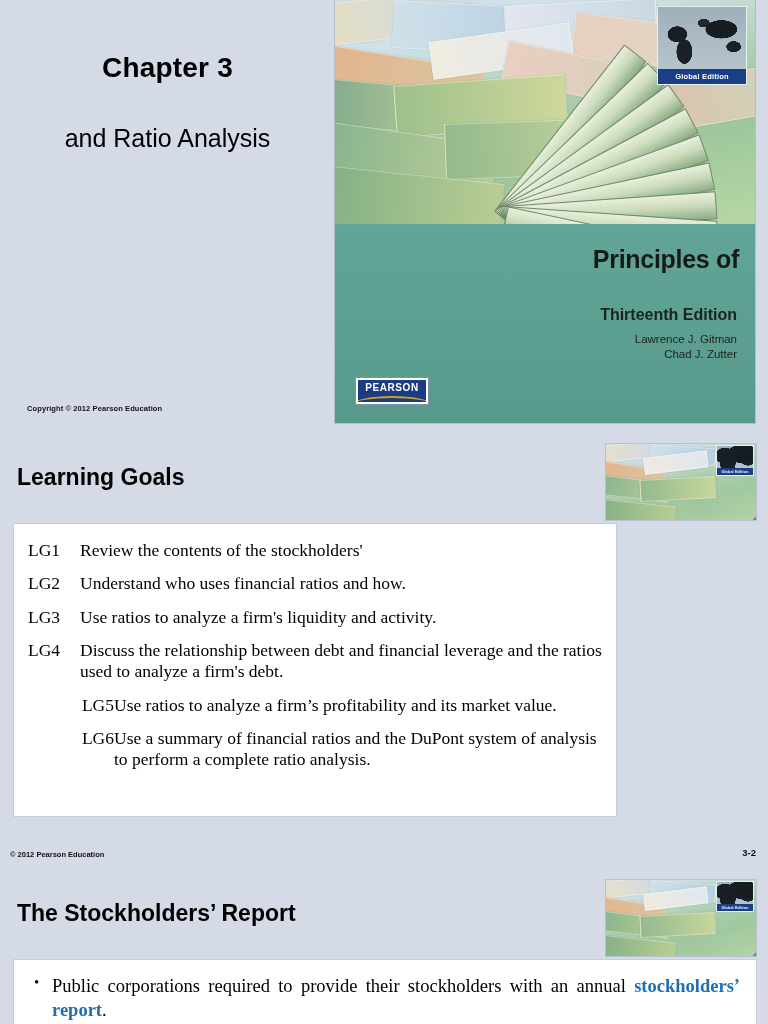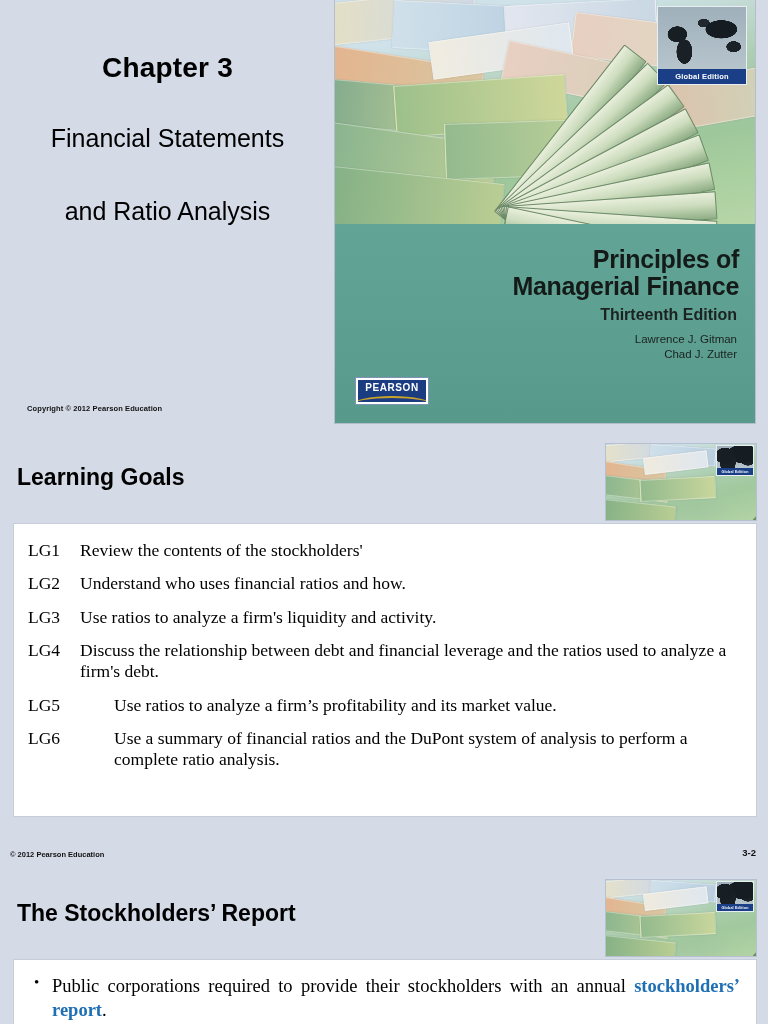--- a/index.html
+++ b/index.html
@@ -249,20 +249,21 @@
   .lg-tag {
     flex: 0 0 auto;
     min-width: 52px;
     font-family: "Liberation Serif", serif;
   }
   .lg-text {
     flex: 1 1 auto;
   }
   .lg-item.indented .lg-tag {
     min-width: 86px;
+    text-align: right;
   }
 
   
   .slide-footer-left {
     position: absolute;
     left: 10px;
     font-family: "Liberation Sans", sans-serif;
     font-size: 7.5px;
     font-weight: bold;
     color: #111111;
@@ -305,21 +306,20 @@
 </style>
 </head>
 <body>
 
 <div class="page">
 
   <section class="slide1">
 
     <div class="title-block">
       <h1 class="chapter-num">Chapter 3</h1>
-      <div class="chapter-sub1">Financial Statements</div>
       <div class="chapter-sub2">and Ratio Analysis</div>
     </div>
 
     <div class="slide1-copyright">Copyright © 2012 Pearson Education</div>
 
     <div class="book-cover">
 
       <div class="cover-photo">
 
         <div class="note" style="left:-10px;top:4px;width:150px;height:40px;background:linear-gradient(90deg,#e4dfc4,#cfd9e6);transform:rotate(-6deg);"></div>
@@ -350,21 +350,20 @@
 
         <div class="ge-badge" style="right:8px;top:6px;">
           <div class="ge-map"></div>
           <div class="ge-label">Global Edition</div>
         </div>
       </div>
 
       <div class="cover-lower">
         <div class="cover-title">
           <div>Principles of</div>
-          <div>Managerial Finance</div>
         </div>
         <div class="cover-edition">Thirteenth Edition</div>
         <div class="cover-authors">
           <div>Lawrence J. Gitman</div>
           <div>Chad J. Zutter</div>
         </div>
         <div class="pearson-logo">
           <span>PEARSON</span>
           <div class="pearson-arc"></div>
         </div>
@@ -392,21 +391,21 @@
         <div class="dbill" style="transform:rotate(-12deg);"></div>
 
         <div class="dbill" style="transform:rotate(12deg);"></div>
       </div>
       <div class="ge-badge" style="right:2px;top:1px;width:36px;">
         <div class="ge-map" style="height:22px;"></div>
         <div class="ge-label" style="height:7px;font-size:3.6px;">Global Edition</div>
       </div>
     </div>
 
-    <div class="content-box" style="left:13px;top:96px;width:744px;height:294px;">
+    <div class="content-box" style="left:13px;top:96px;width:604px;height:294px;">
       <ul class="lg-list">
         <li class="lg-item">
           <span class="lg-tag">LG1</span>
           <span class="lg-text">Review the contents of the stockholders'</span>
         </li>
         <li class="lg-item">
           <span class="lg-tag">LG2</span>
           <span class="lg-text">Understand who uses financial ratios and how.</span>
         </li>
         <li class="lg-item">

